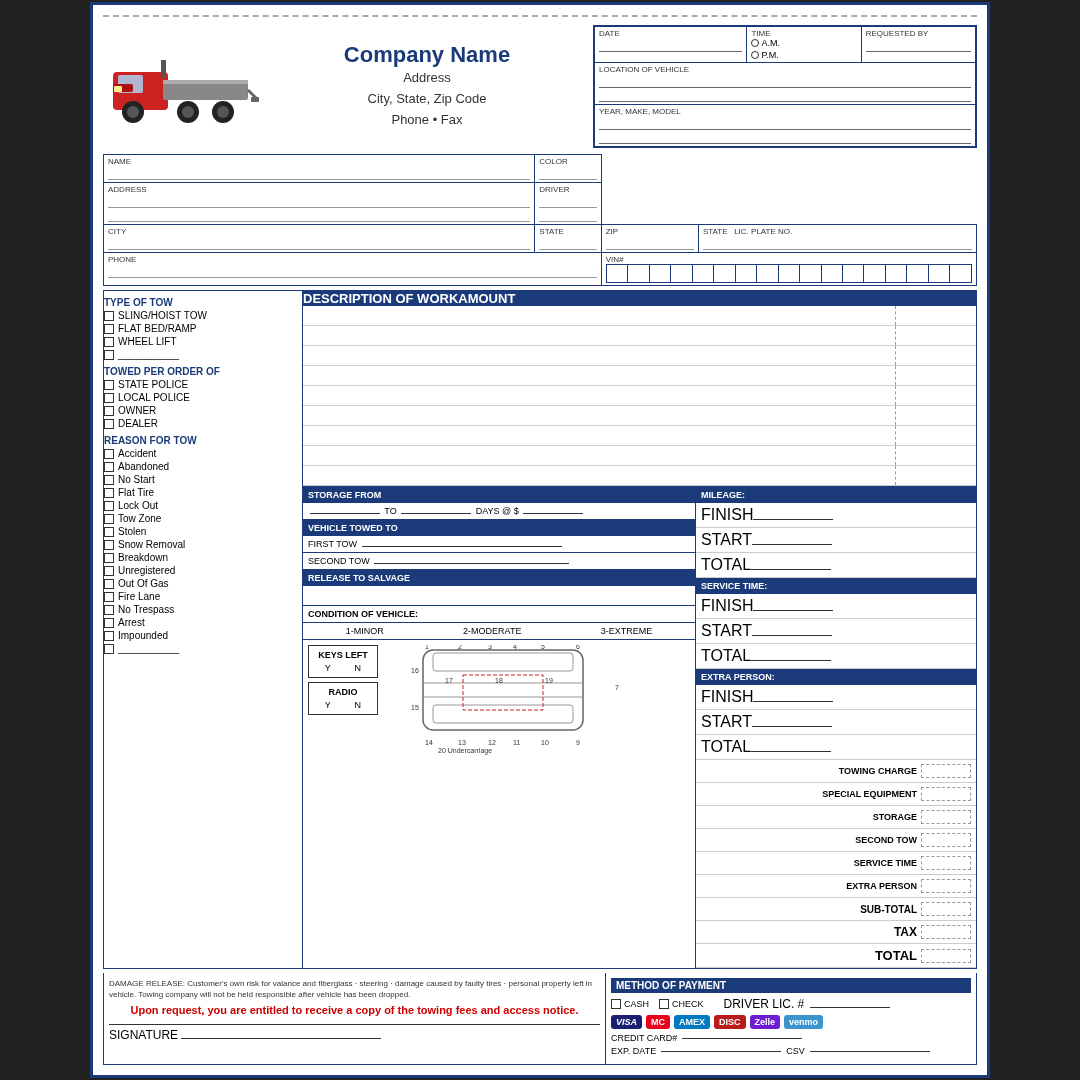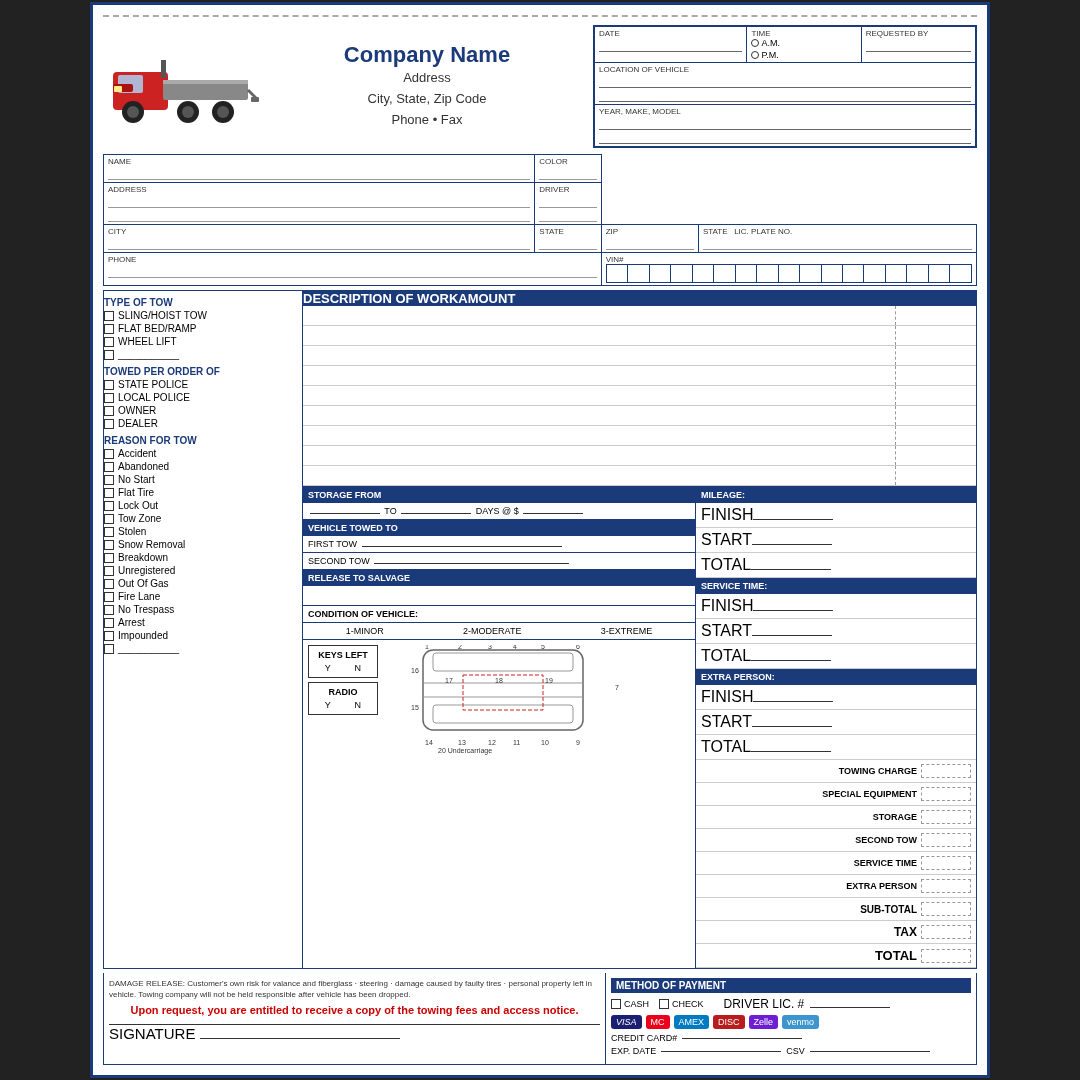--- a/index.html
+++ b/index.html
@@ -269,21 +269,21 @@
     .towing-notice {
       font-size: 11px;
       color: #cc0000;
       font-weight: bold;
       text-align: center;
       margin: 4px 0;
     }
     .sig-row {
       margin-top: 8px;
       border-top: 1px solid #333;
-      font-size: 15px;
+      font-size: 12px;
     }
     .footer-right {
       width: 370px;
       padding: 5px;
     }
     .payment-header {
       background: #1a3a7a;
       color: white;
       padding: 2px 5px;
       font-size: 10px;
@@ -307,21 +307,21 @@
       margin-left: 10px;
     }
     .payment-cards {
       display: flex;
       gap: 4px;
       align-items: center;
       margin-bottom: 4px;
     }
     .card-badge {
       font-size: 9px;
-      font-weight: normal;
+      font-weight: bold;
       padding: 2px 5px;
       border-radius: 3px;
     }
     .visa { background: #1a1f71; color: white; font-style: italic; }
     .mc { background: #eb001b; color: white; }
     .amex { background: #007bc1; color: white; }
     .discover { background: #b91c1c; color: white; }
     .zelle { background: #6d1ed4; color: white; }
     .venmo { background: #3d95ce; color: white; }
     .credit-fields {

